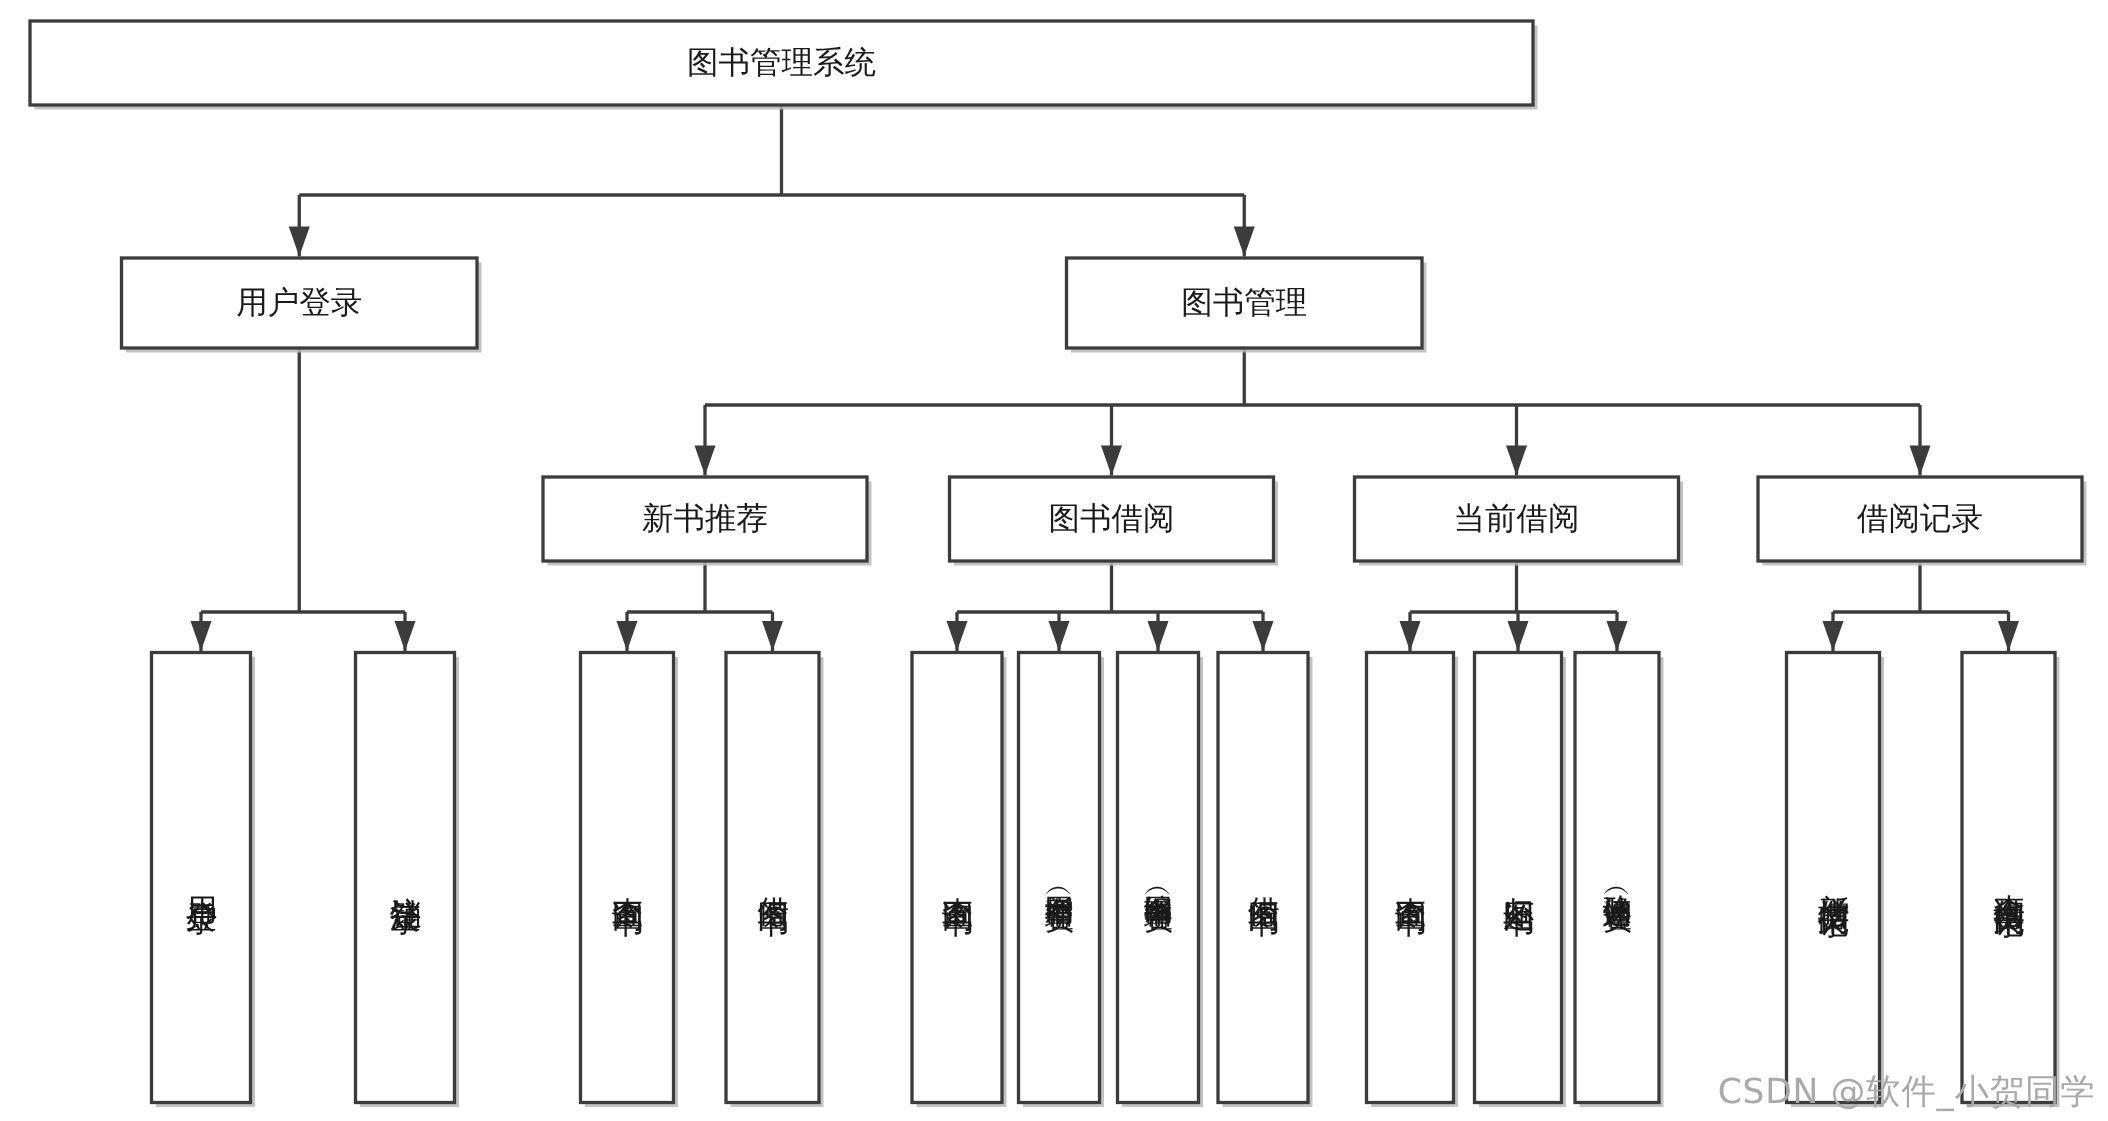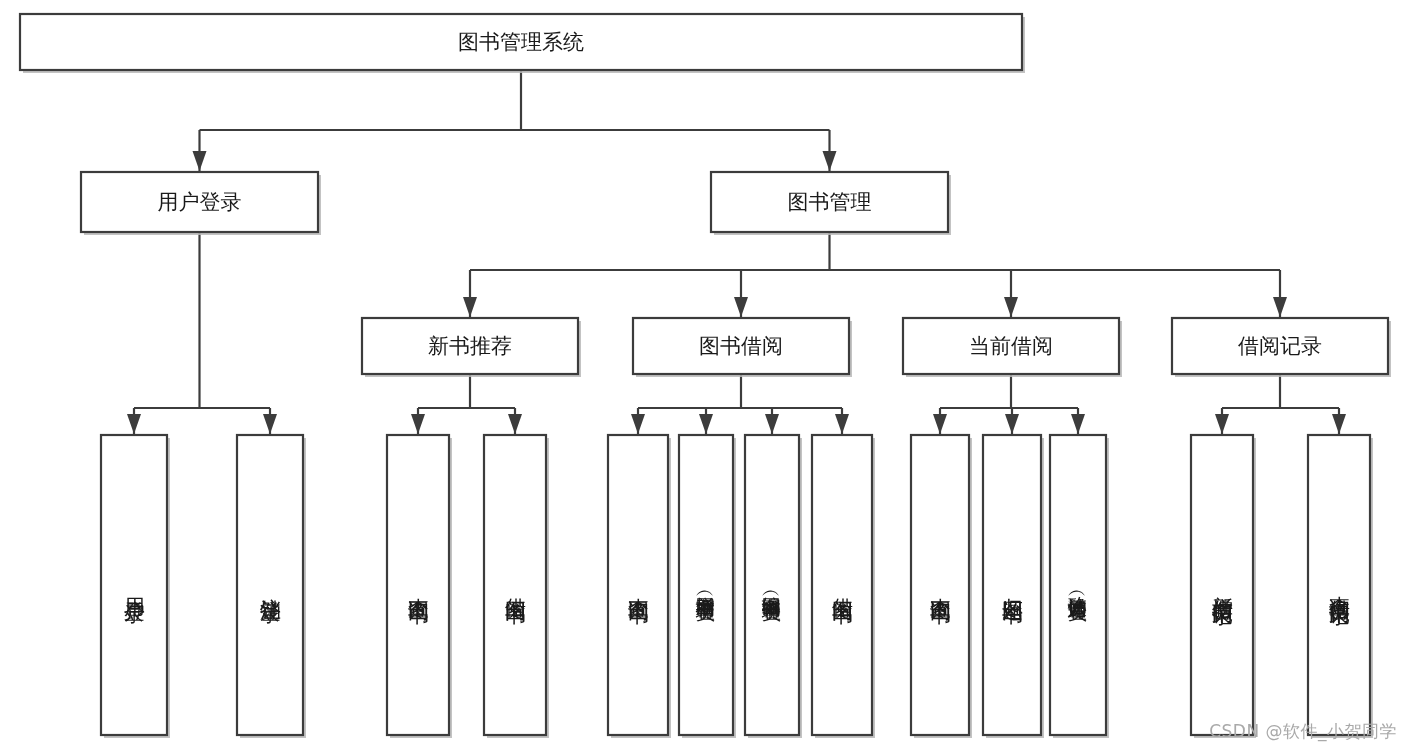--- a/index.html
+++ b/index.html
@@ -65,21 +65,21 @@
     align-items: center;
     justify-content: center;
     white-space: nowrap;
     pointer-events: none;
   }
   .watermark {
     position: absolute;
     right: 8px;
     bottom: 4px;
     font-family: "DejaVu Sans", "Liberation Sans", sans-serif;
-    font-size: 17px;
+    font-size: 23px;
     color: #a9a9a9;
     letter-spacing: 0.5px;
     user-select: none;
   }
 </style>
 </head>
 <body>
 
 <div id="diagram-root">
 

